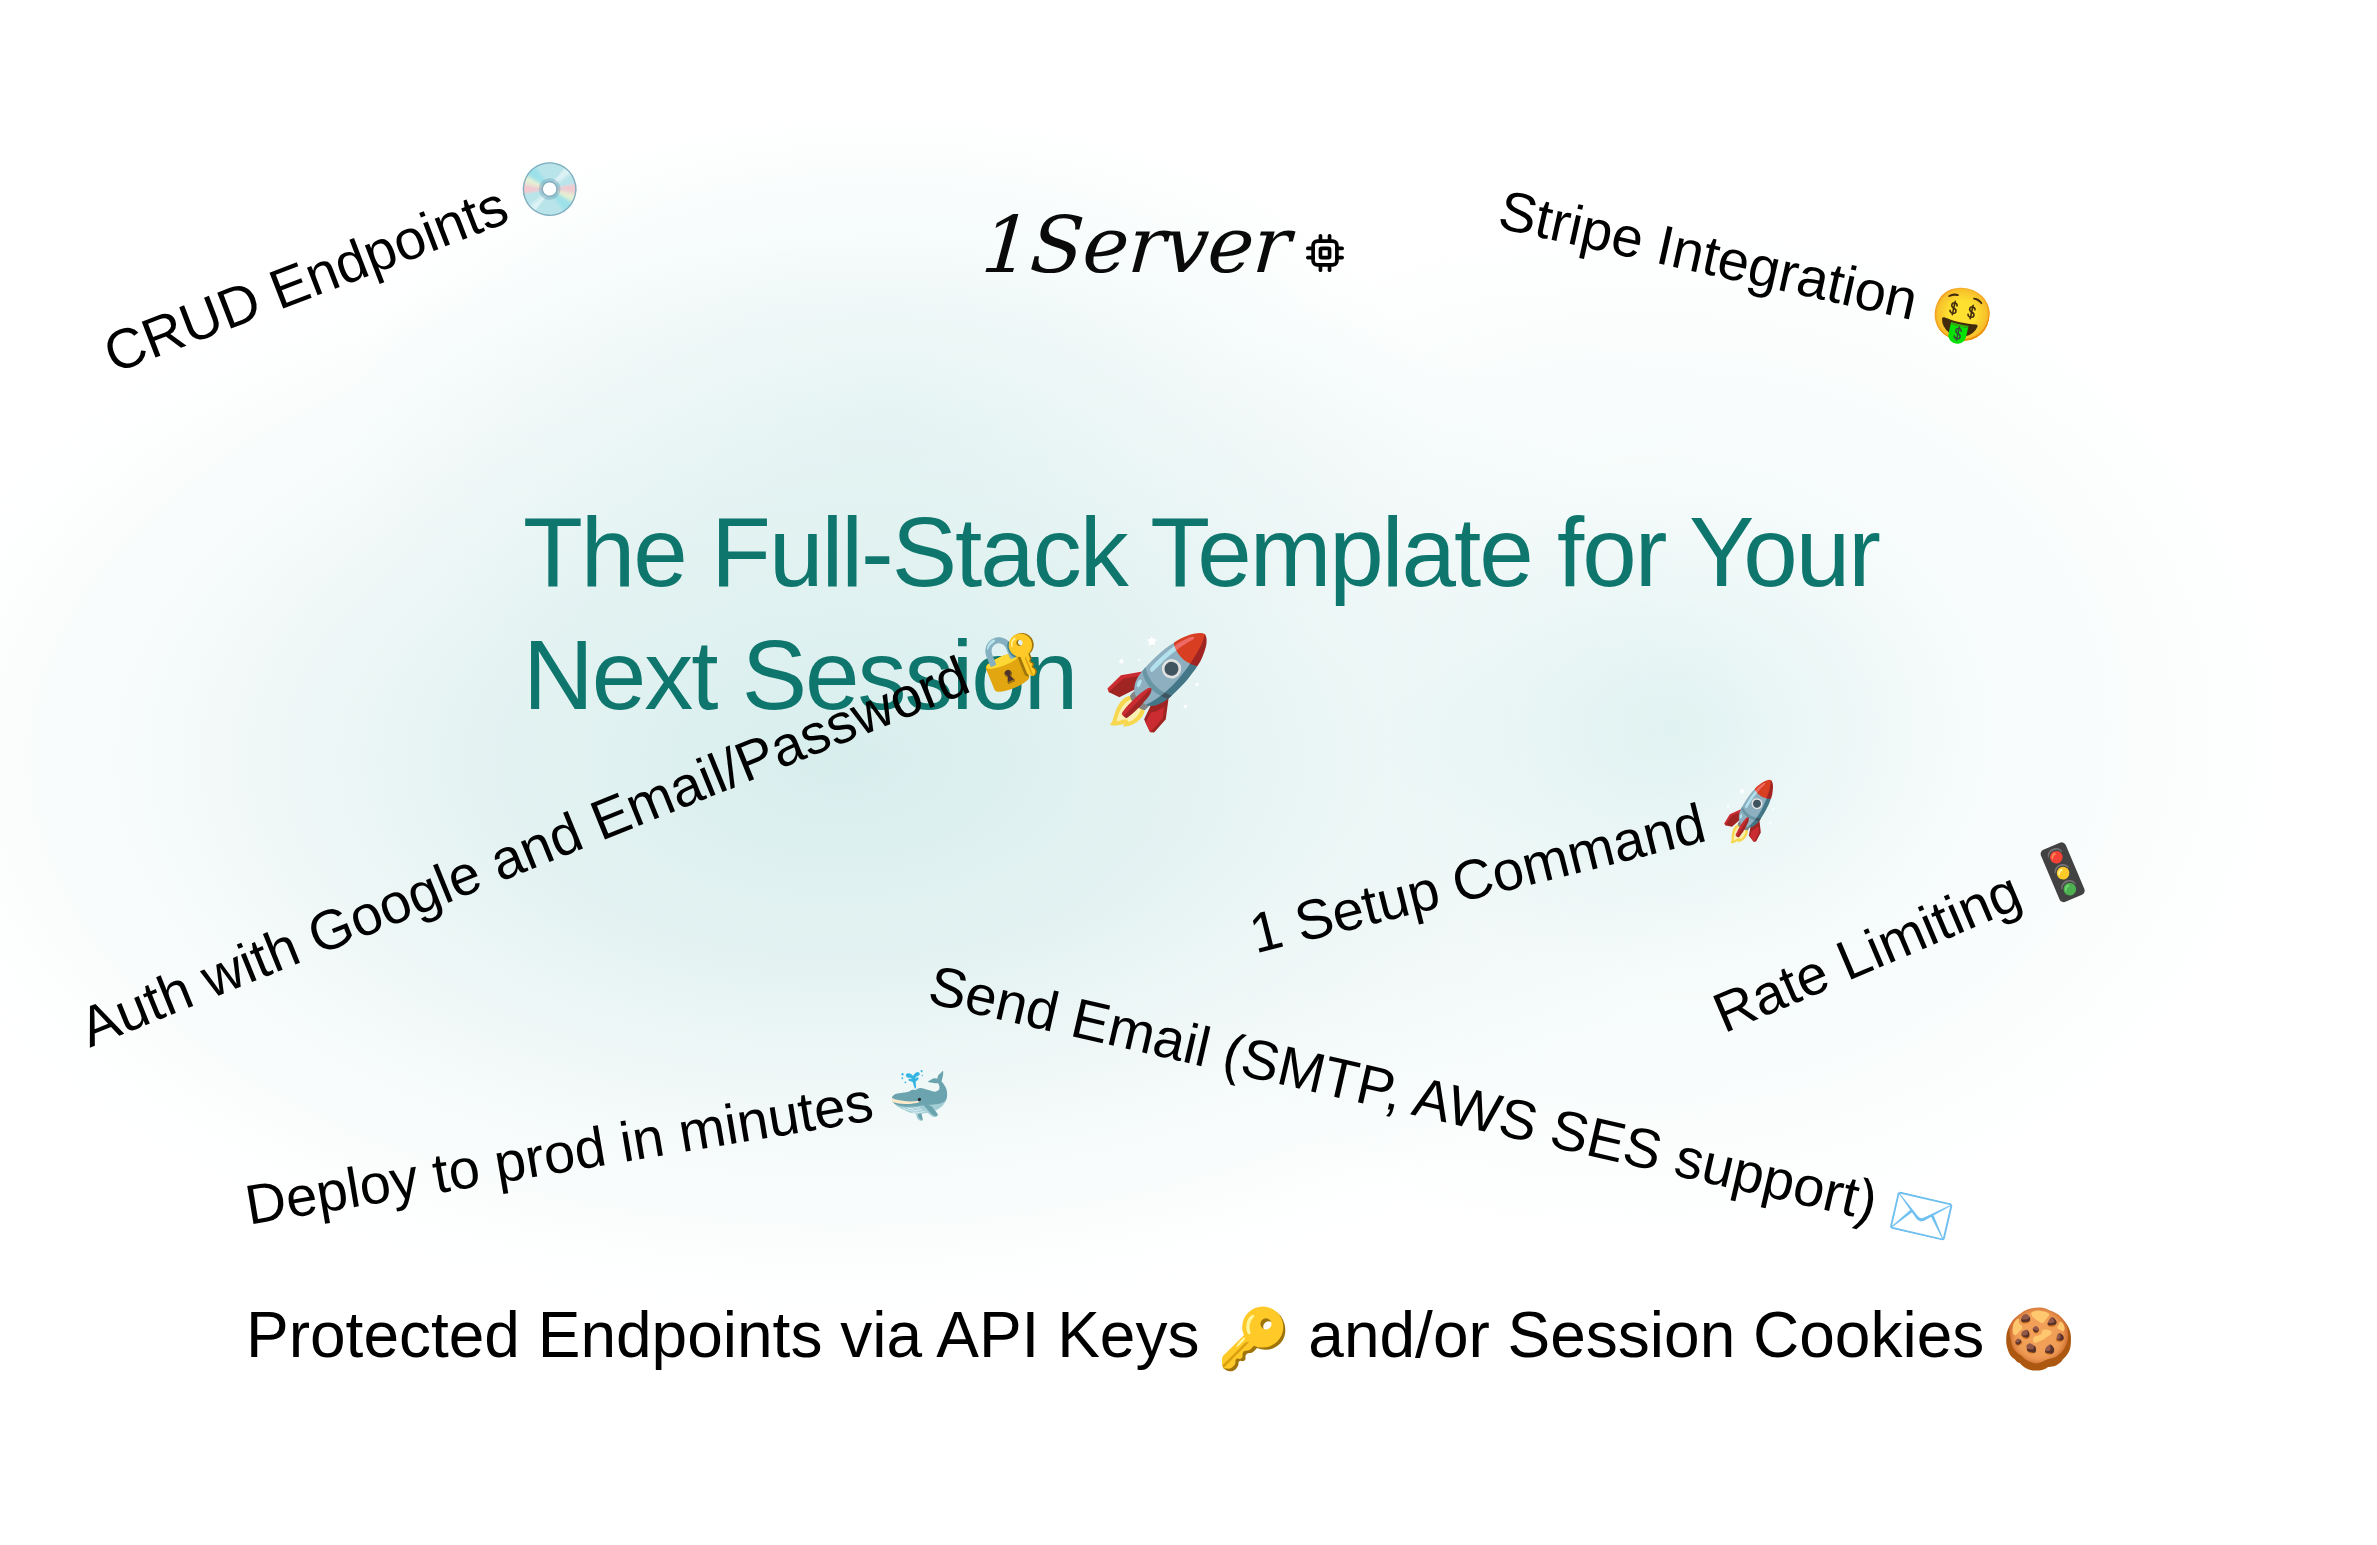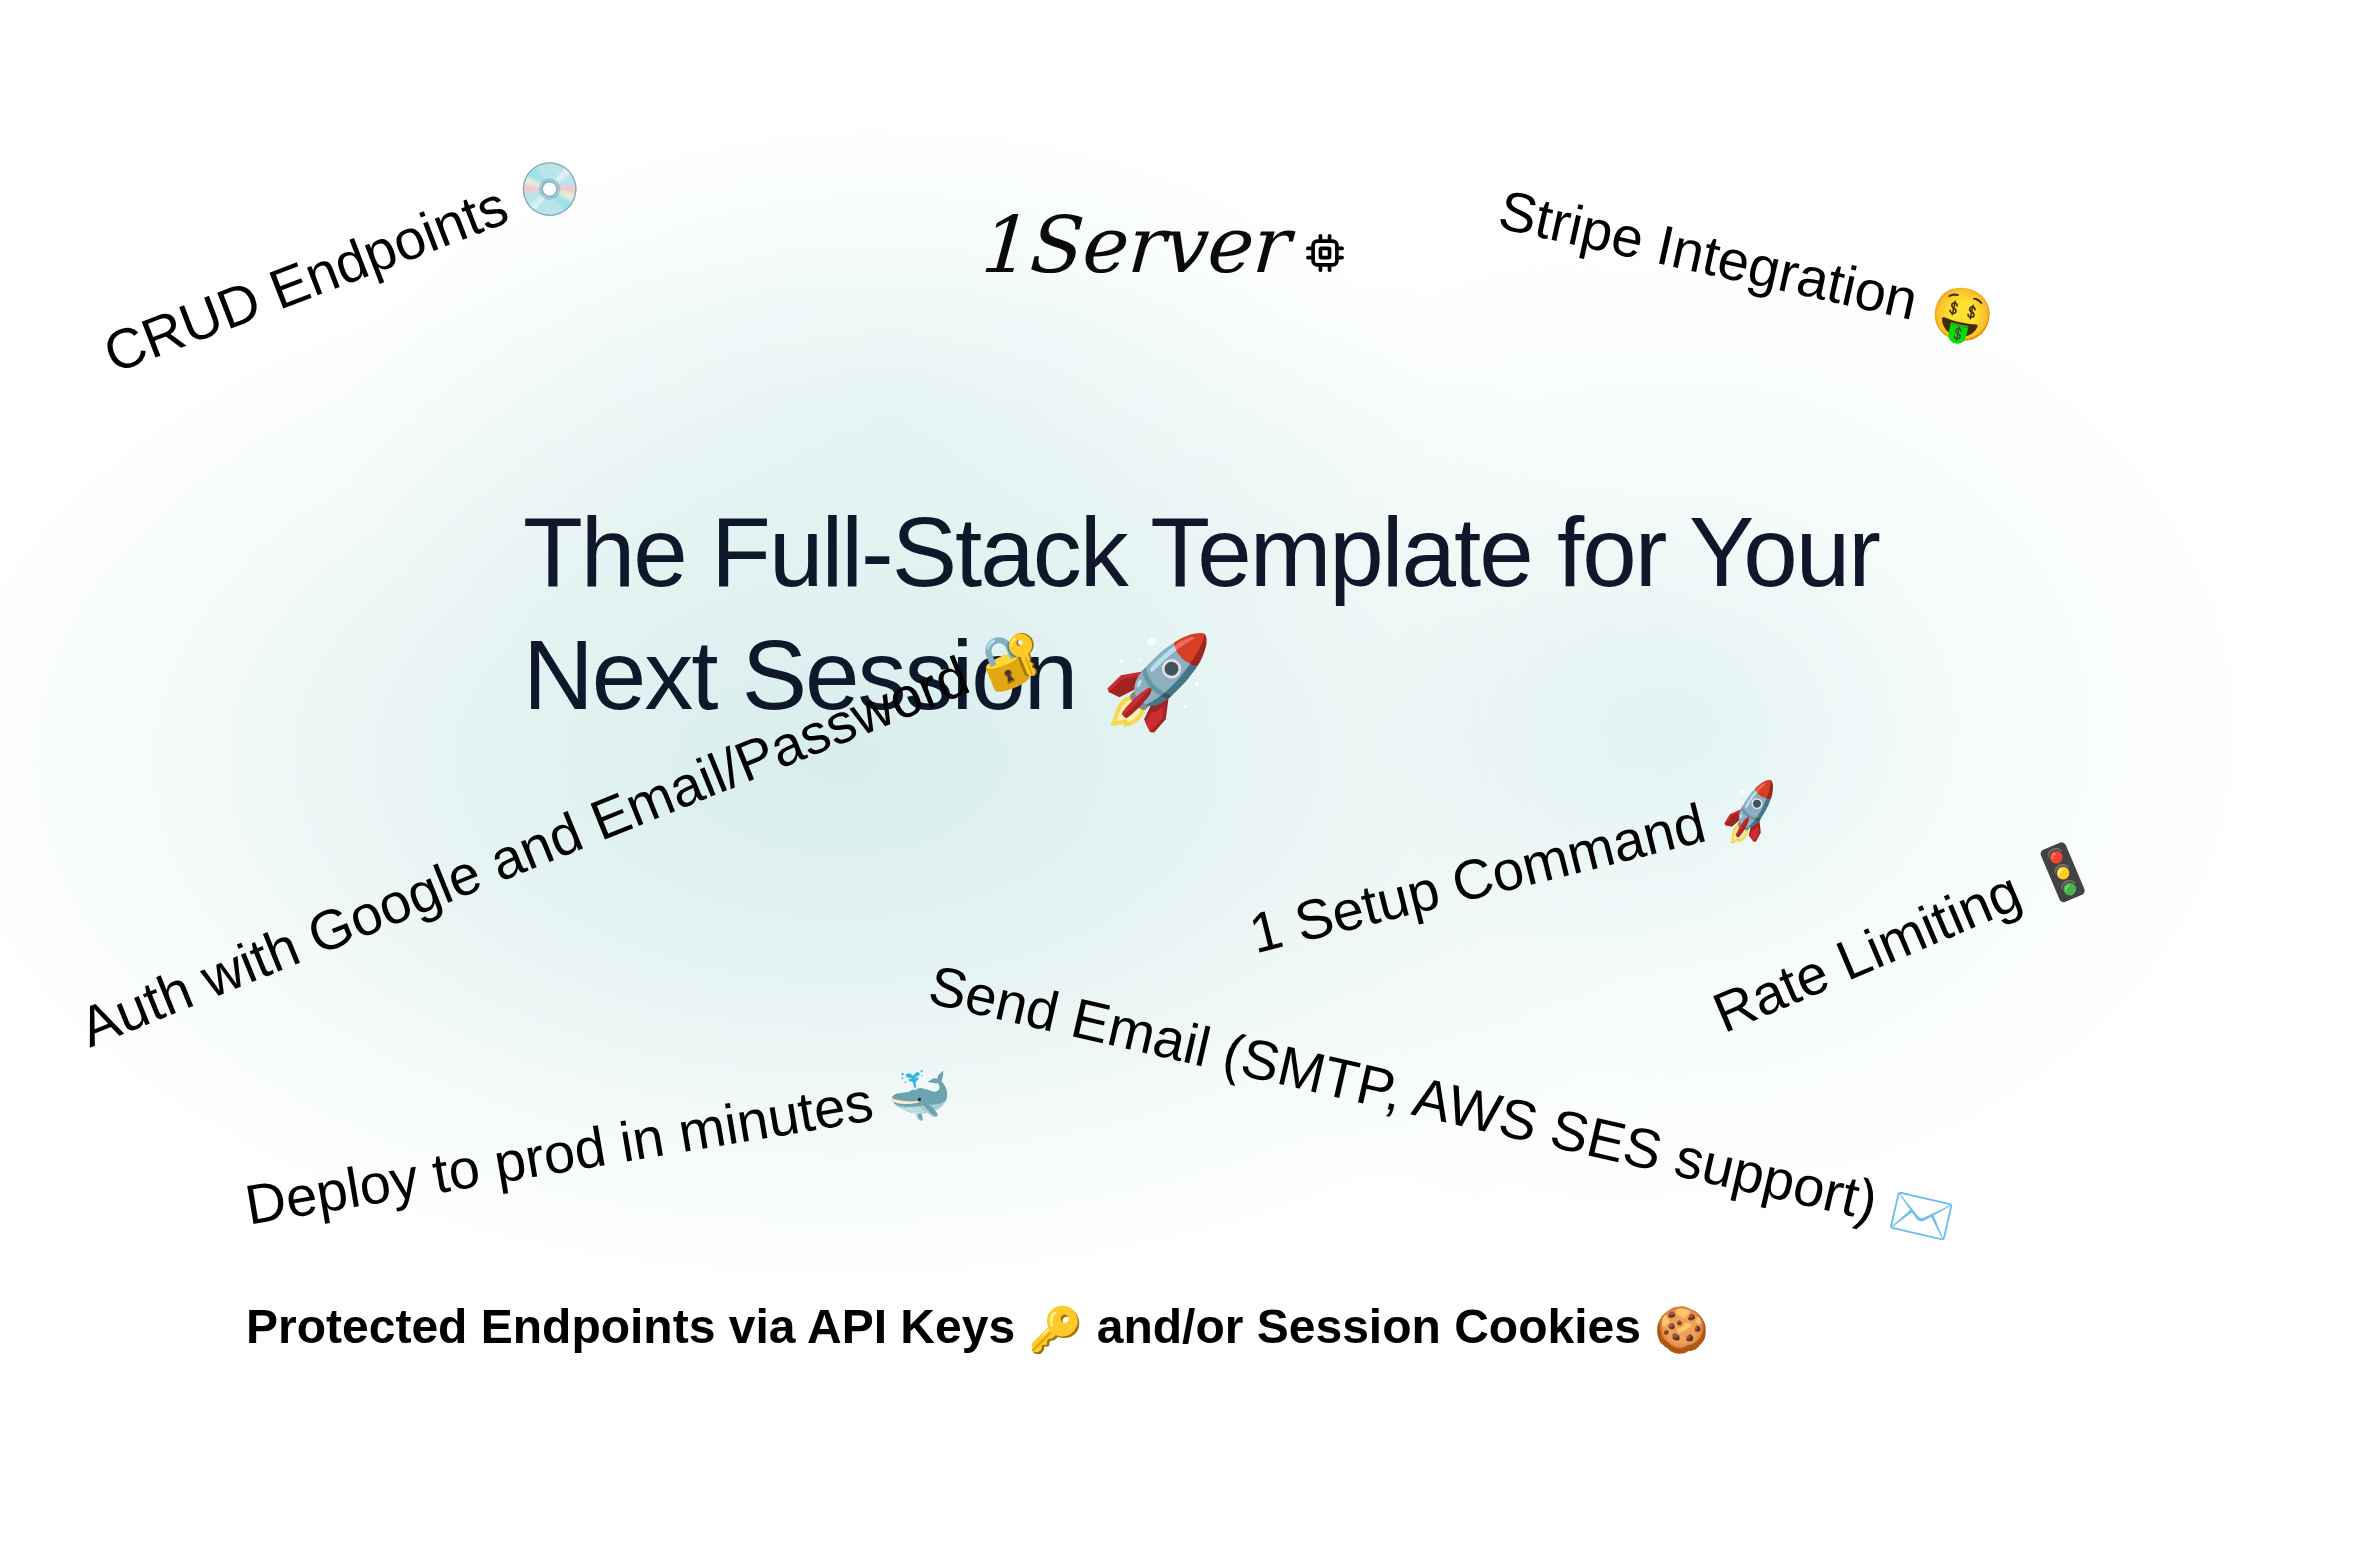--- a/index.html
+++ b/index.html
@@ -102,32 +102,32 @@
   
   #headline {
     position: absolute;
     left: 523px;
     top: 425px;
     width: 1447px;
     font-size: 98px;
     font-weight: 400;
     letter-spacing: -2px;
     line-height: 1.26;
-    color: #0f172a;
+    color: #0f766e;
   }
 
   
   #f-crud        { left: 107px;  top: 326px;  font-size: 56px; transform: rotate(-21deg); }
   #f-stripe      { left: 1500px; top: 179px;  font-size: 56px; transform: rotate(12.5deg); }
   #f-auth        { left: 83px;   top: 1000px; font-size: 56px; transform: rotate(-22deg); }
   #f-setup       { left: 1251px; top: 905px; font-size: 56px; transform: rotate(-14deg); }
   #f-rate        { left: 1717px; top: 986px; font-size: 56px; transform: rotate(-23deg); }
   #f-email       { left: 930px; top: 954px; font-size: 56px; transform: rotate(13deg); }
   #f-deploy      { left: 246px;  top: 1176px; font-size: 56px; transform: rotate(-9.5deg); }
-  #f-protected   { left: 246px;  top: 1301px; font-size: 48px; transform: rotate(0deg); font-weight: bold; }
+  #f-protected   { left: 246px;  top: 1301px; font-size: 64px; transform: rotate(0deg); }
 </style>
 </head>
 <body>
 
 <div id="stage">
 
   <div class="glow glow-main"></div>
   <div class="glow glow-right"></div>
   <div class="glow glow-top"></div>
 

